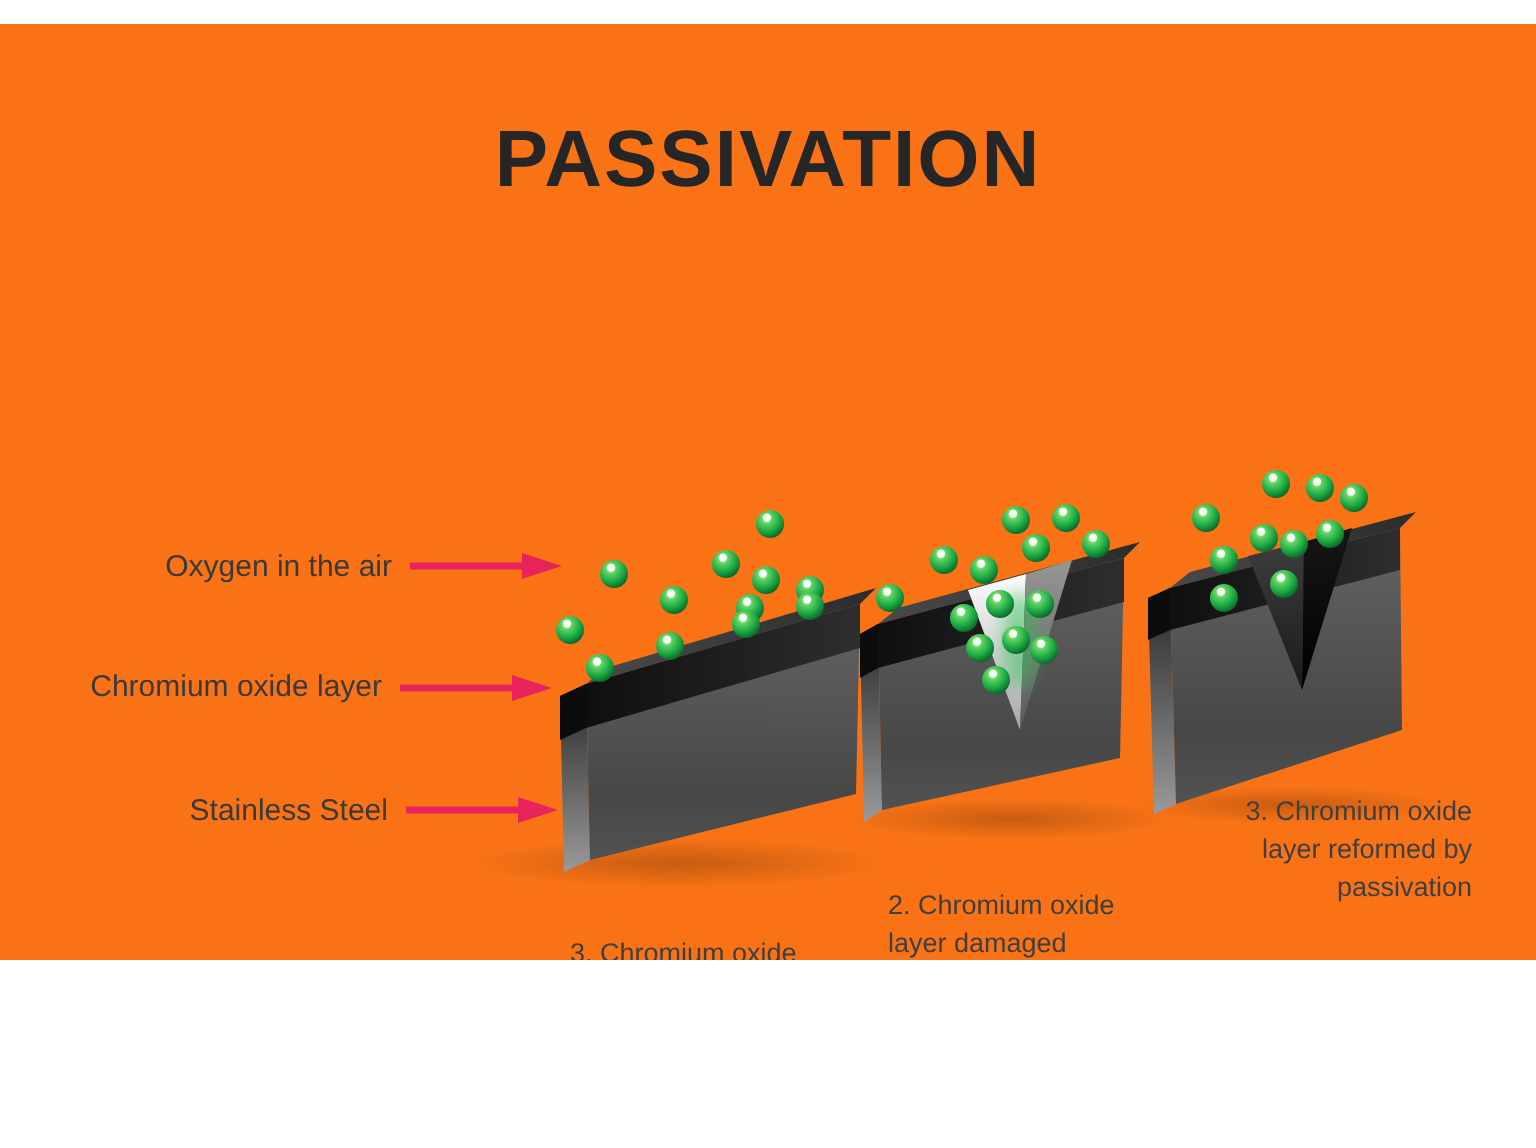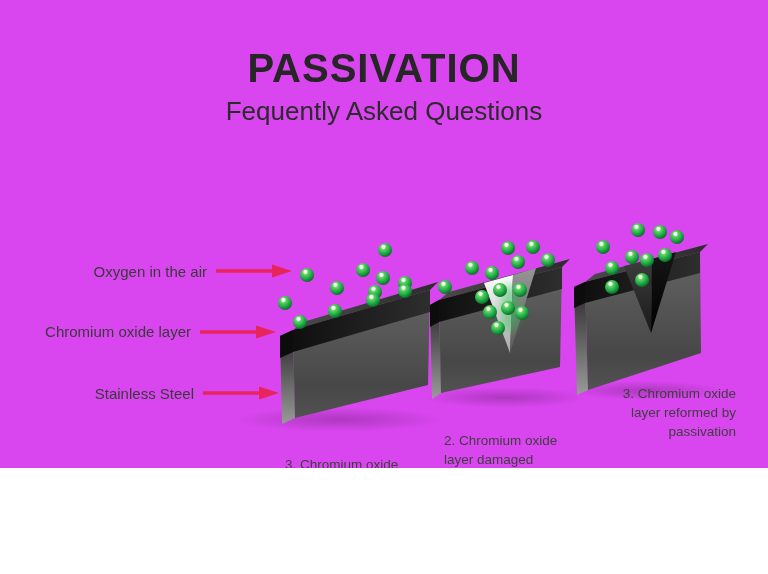--- a/index.html
+++ b/index.html
@@ -1,18 +1,18 @@
 <!DOCTYPE html>
 <html><head>
 <meta charset="utf-8">
 <style>
   html,body{margin:0;padding:0;background:#fff;}
   .canvas{
-    position:relative;width:768px;height:468px;background:#d946ef;
-    font-family:"Liberation Sans", sans-serif;overflow:hidden;
+    position:relative;width:768px;height:468px;background:#f97316;
+    font-family:"Liberation Sans", sans-serif;overflow:hidden;margin-top:12px;
   }
   .title{
     position:absolute;top:46px;left:0;width:768px;text-align:center;
     font-size:40px;font-weight:700;letter-spacing:1px;color:#262626;margin:0;
   }
   .subtitle{
     position:absolute;top:96px;left:0;width:768px;text-align:center;
     font-size:26px;font-weight:400;color:#2b2b2b;margin:0;
   }
   .legend-row{
@@ -31,23 +31,22 @@
     position:absolute;font-size:13.5px;line-height:1.4;color:#3f3f3f;
     white-space:pre-line;
   }
 </style>
 </head>
 <body>
 
 <div class="canvas">
 
   <h1 class="title">PASSIVATION</h1>
-  <h2 class="subtitle">Fequently Asked Questions</h2>
-
-  <div class="legend-row" style="top:261px;width:281px;padding-left:11px;">
+
+  <div class="legend-row" style="top:261px;width:281px;">
     <span class="legend-label">Oxygen in the air</span>
     <svg class="arrow" width="76" height="16" viewBox="0 0 76 16">
       <line x1="0" y1="8" x2="58" y2="8"></line>
       <polygon points="56,1.5 76,8 56,14.5"></polygon>
     </svg>
   </div>
   <div class="legend-row" style="top:320px;width:276px;align-items:flex-end;">
     <span class="legend-label">Chromium oxide layer</span>
     <svg class="arrow" width="76" height="16" viewBox="0 0 76 16">
       <line x1="0" y1="8" x2="58" y2="8"></line>

